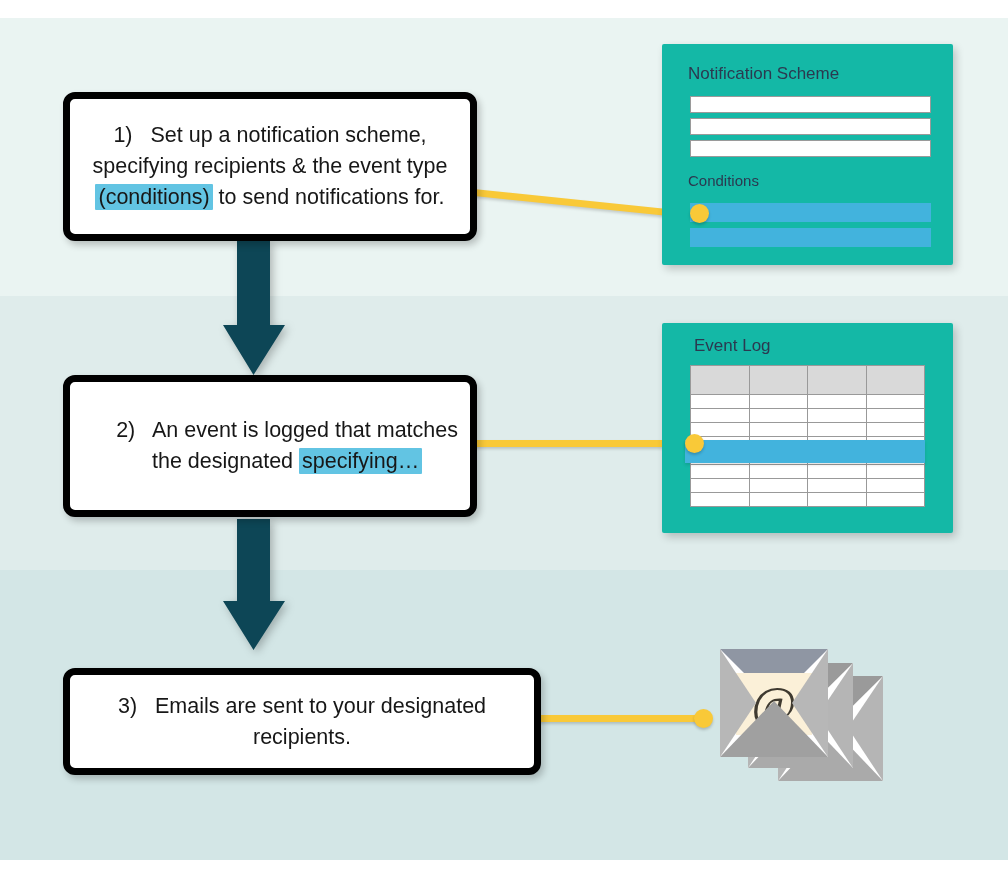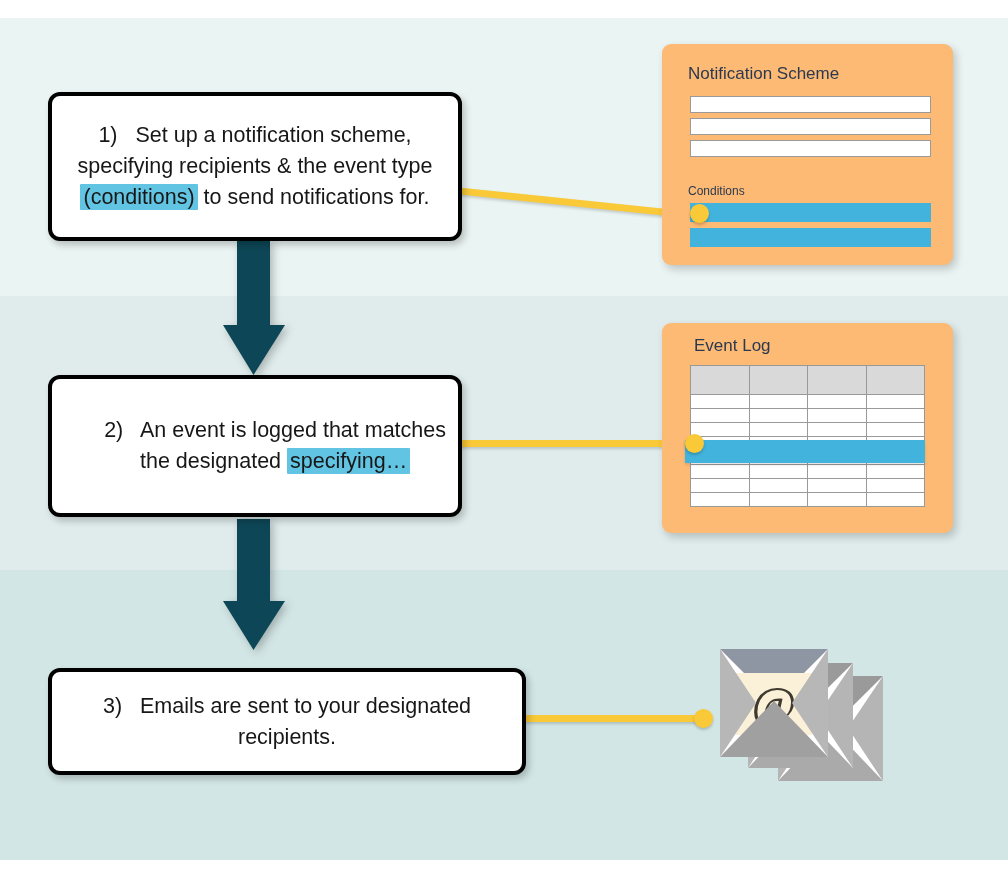--- a/index.html
+++ b/index.html
@@ -59,27 +59,28 @@
     box-shadow: 0 2px 3px rgba(0,0,0,0.2);
   }
   #dot-1 { left: 690px; top: 204px; }
   #dot-2 { left: 685px; top: 434px; }
   #dot-3 { left: 694px; top: 709px; }
 
   
   .step-box {
     position: absolute;
     background: #ffffff;
-    border: 4px solid #000000;
+    border: 7px solid #000000;
     border-radius: 12px;
     box-sizing: border-box;
     display: flex;
     align-items: center;
     justify-content: center;
     box-shadow: 3px 4px 7px rgba(0,0,0,0.22);
+    margin-left: 15px;
   }
   #step-box-1 { left: 48px;  top: 92px;  width: 414px; height: 149px; }
   #step-box-2 { left: 48px;  top: 375px; width: 414px; height: 142px; justify-content: flex-end; }
   #step-box-3 { left: 48px;  top: 668px; width: 478px; height: 107px; }
 
   .step-text {
     text-align: center;
     font-size: 21.5px;
     line-height: 31px;
     color: #171717;
@@ -96,45 +97,44 @@
   .arrow {
     position: absolute;
     filter: drop-shadow(3px 3px 4px rgba(0,0,0,0.25));
   }
   #arrow-1 { left: 222px; top: 241px; }
   #arrow-2 { left: 222px; top: 519px; }
 
   
   .panel {
     position: absolute;
-    background: #fdba74;
-    border-radius: 9px;
+    background: #14b8a6;
+    border-radius: 2px;
     box-shadow: 3px 4px 8px rgba(0,0,0,0.20);
     overflow: hidden;
   }
   #panel-notification { left: 662px; top: 44px;  width: 291px; height: 221px; }
   #panel-eventlog     { left: 662px; top: 323px; width: 291px; height: 210px; }
 
   .panel-title {
     position: absolute;
     font-size: 17px;
     color: #2b3950;
     font-family: "Liberation Sans", sans-serif;
     white-space: nowrap;
   }
   #notification-title { left: 26px; top: 20px; }
   #eventlog-title     { left: 32px; top: 13px; }
 
   .field-label {
     position: absolute;
-    font-size: 12px;
+    font-size: 15px;
     color: #2b3950;
     left: 26px;
     font-family: "Liberation Sans", sans-serif;
-    margin-top: 12px;
   }
 
   .text-field {
     position: absolute;
     left: 28px;
     width: 241px;
     height: 17px;
     background: #ffffff;
     border: 1px solid #9a9a9a;
     box-sizing: border-box;

